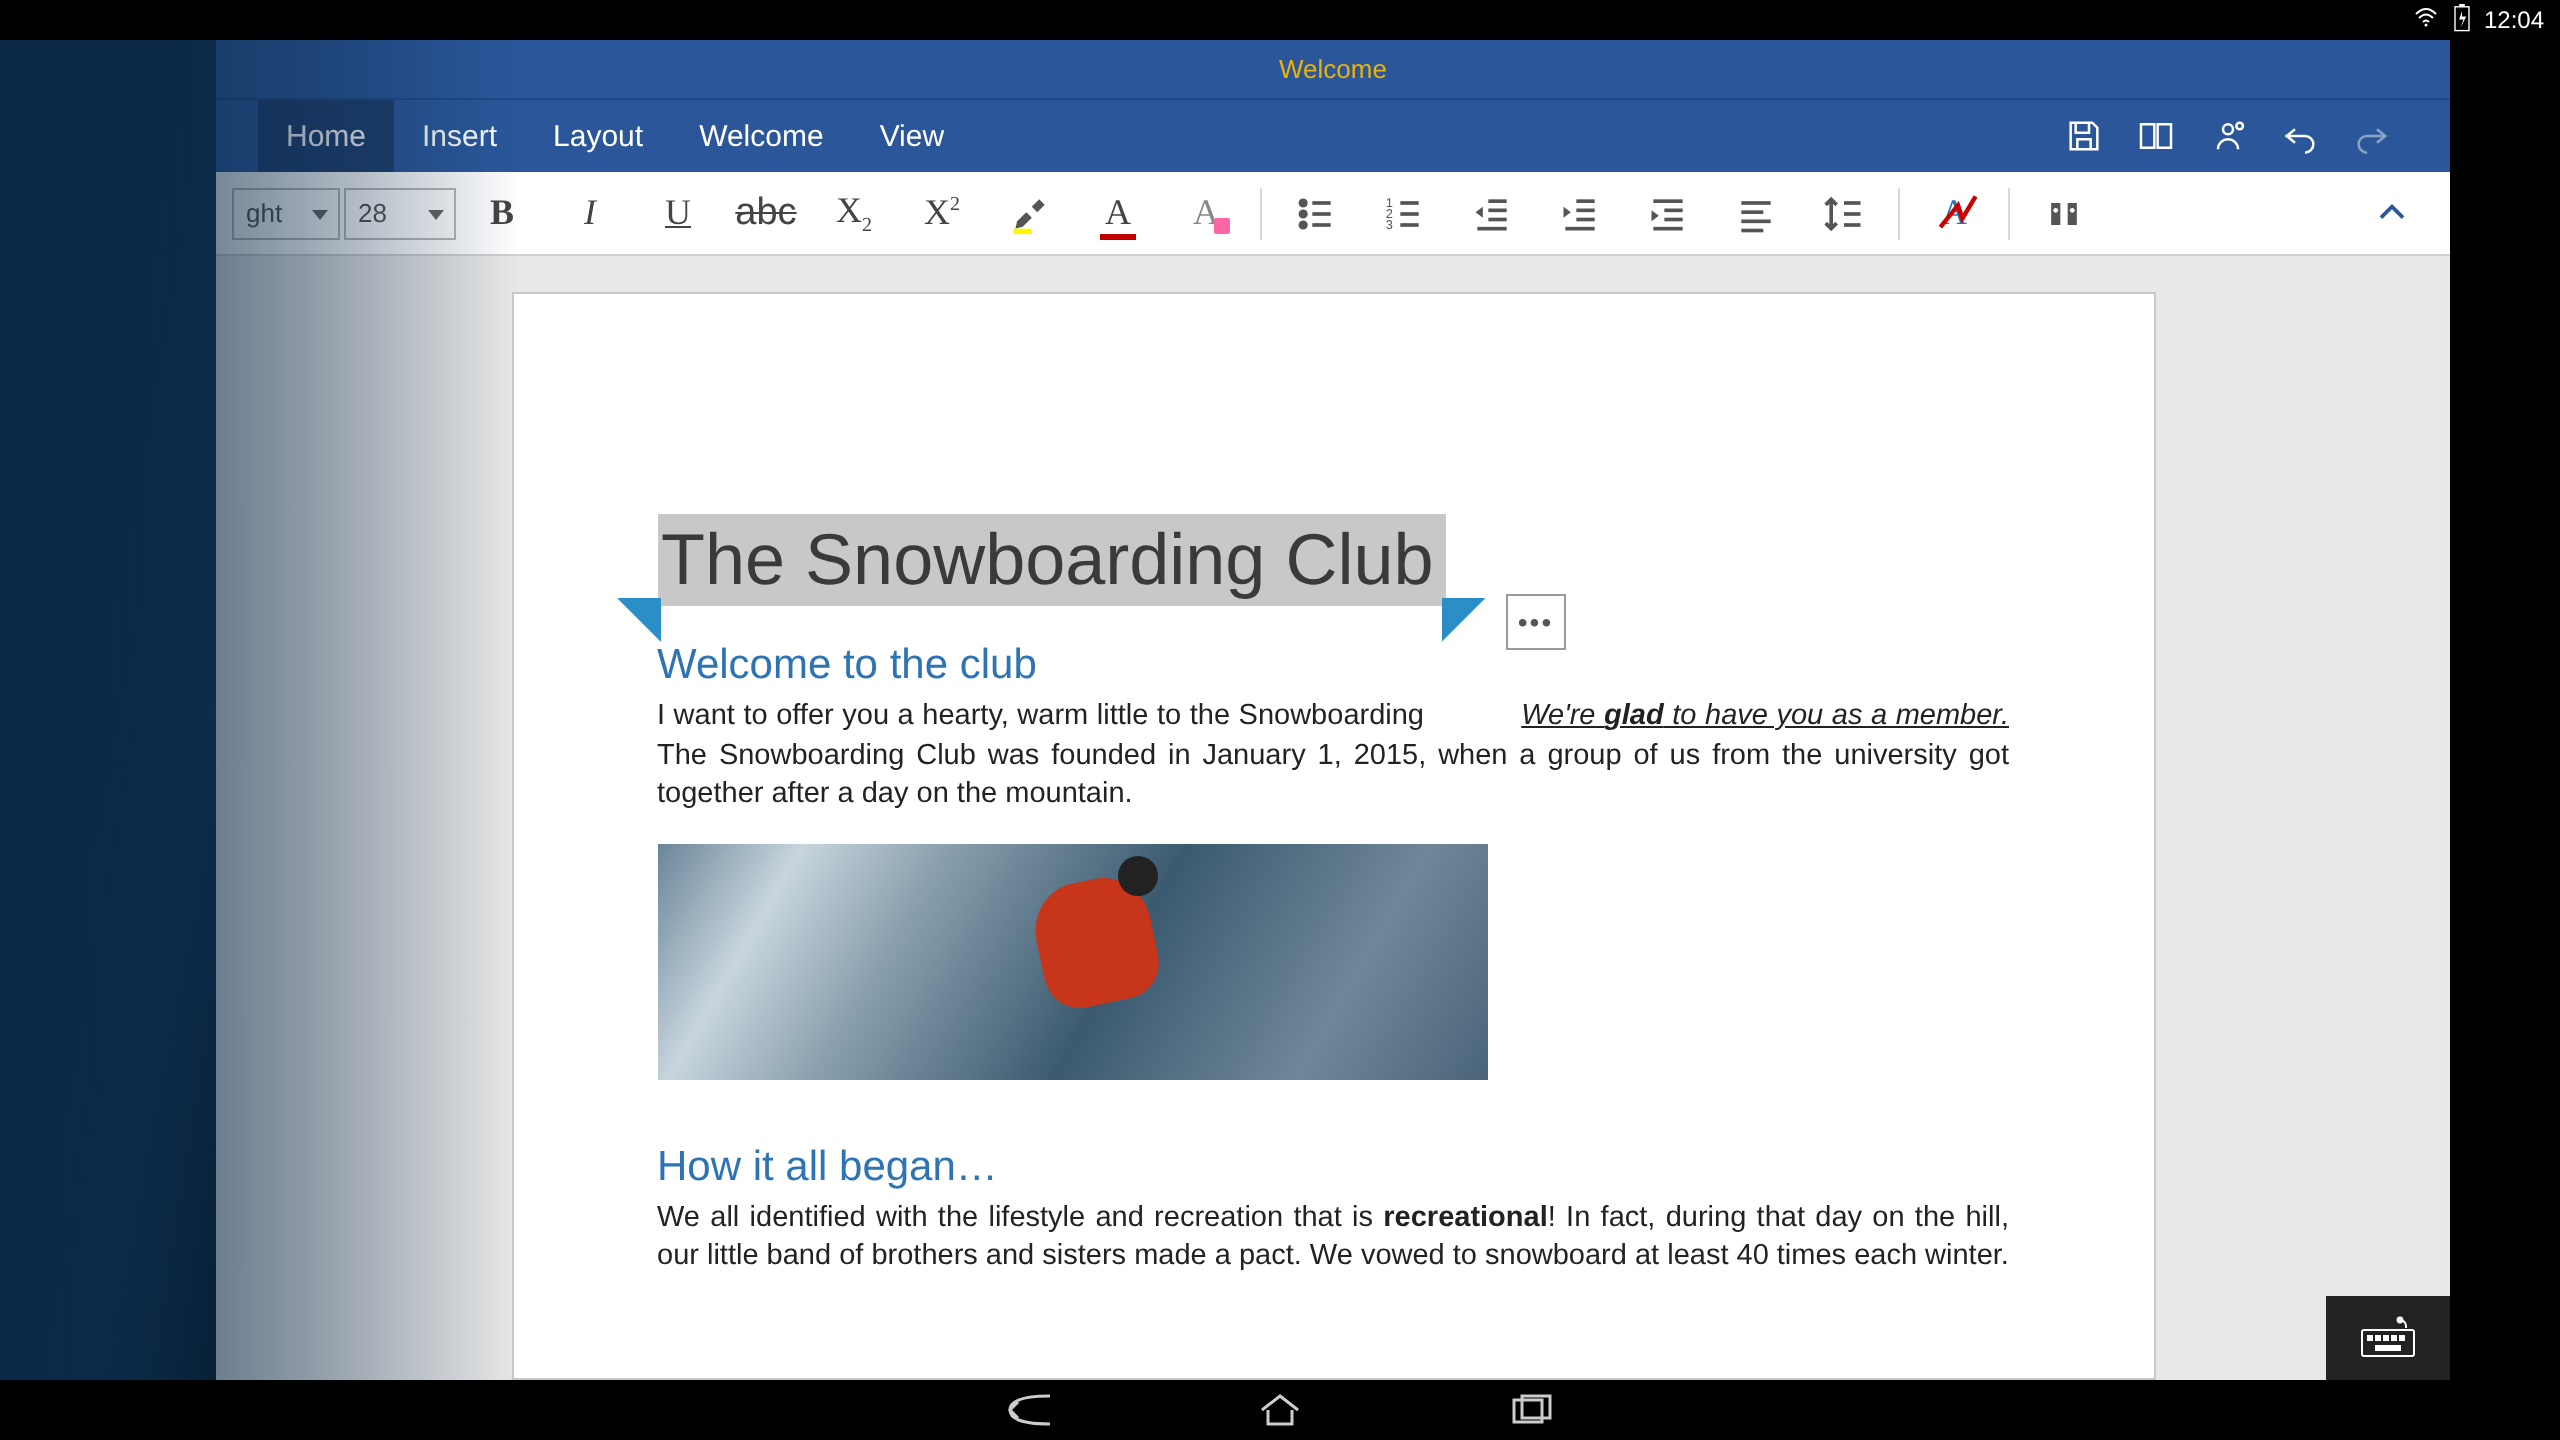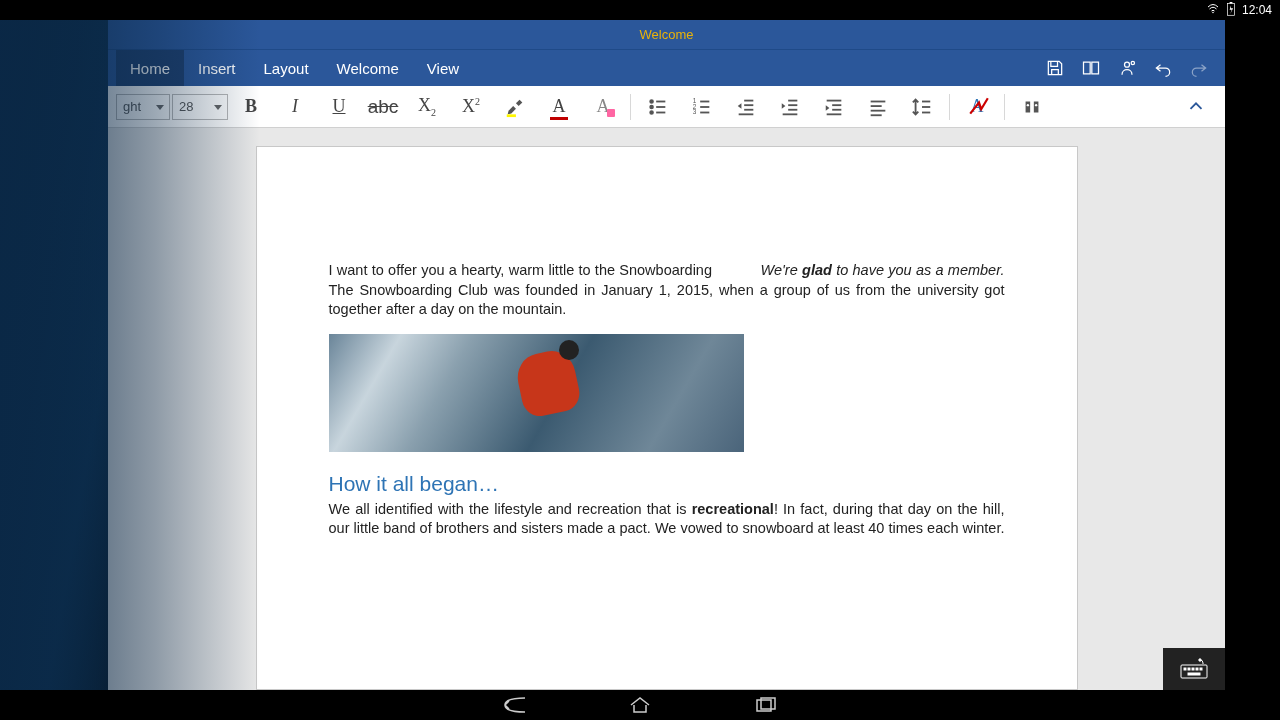--- a/index.html
+++ b/index.html
@@ -8,21 +8,21 @@
 
   
   .statusbar { position: absolute; top:0; left:0; right:0; height:20px; background:#000; color:#fff; font-size:12px; display:flex; justify-content:flex-end; align-items:center; padding:0 8px; gap:6px; }
 
   
   .app { position:absolute; left:108px; top:20px; right:55px; bottom:30px; display:flex; flex-direction:column; }
 
   
   .titlebar { height:30px; background:#2b579a; color:#eab308; display:flex; align-items:center; justify-content:center; font-size:13px; border-bottom:1px solid #1f4a88; }
   
-  .tabrow { height:36px; background:#2b579a; display:flex; align-items:stretch; color:#fff; padding:0 8px; }
+  .tabrow { height:36px; background:#2b579a; display:flex; align-items:stretch; color:#fff; padding:0 21px; }
   .tab { padding:0 14px; display:flex; align-items:center; font-size:15px; cursor:pointer; }
   .tab.active { background:#1e3f6f; }
   .tabrow .spacer { flex:1; }
   .tabicon { width:36px; display:flex; align-items:center; justify-content:center; cursor:pointer; }
   .tabicon svg { width:20px; height:20px; stroke:#fff; fill:none; stroke-width:1.5; }
 
   
   .ribbon { height:42px; background:#fff; border-bottom:1px solid #d0d0d0; display:flex; align-items:center; padding:0 8px; gap:2px; position:relative; }
   .combo { height:26px; border:1px solid #b8b8b8; background:#fff; display:flex; align-items:center; padding:0 18px 0 6px; font-size:13px; color:#555; position:relative; cursor:pointer; }
   .combo::after { content:""; position:absolute; right:5px; top:10px; border-left:4px solid transparent; border-right:4px solid transparent; border-top:5px solid #666; }
@@ -41,25 +41,25 @@
   .doc-title { font-size:36px; font-weight:300; color:#3a3a3a; background:#c8c8c8; display:inline-block; padding:2px 6px 2px 2px; }
   .sel-wrap { position:relative; display:inline-block; }
   .sel-handle { position:absolute; width:22px; height:22px; background:#2b8ec7; }
   .sel-handle.left { left:-20px; bottom:-18px; clip-path: polygon(0 0, 100% 0, 100% 100%); }
   .sel-handle.right { right:-20px; bottom:-18px; clip-path: polygon(0 0, 100% 0, 0 100%); }
   .ctx { position:absolute; right:-60px; bottom:-22px; width:30px; height:28px; border:1px solid #999; background:#fff; display:flex; align-items:center; justify-content:center; font-size:14px; color:#555; cursor:pointer; letter-spacing:1px; }
 
   .h2 { color:#2e74b5; font-size:21px; font-weight:400; margin-top:18px; }
   .para { font-size:14.5px; color:#222; line-height:1.35; margin-top:4px; text-align:justify; }
   .para .bold { font-weight:700; }
-  .para .ital { font-style:italic; }
+  .para .ital { font-style:italic;text-decoration:underline; }
   .img-slot { width:415px; height:118px; background:linear-gradient(120deg,#6a8599 0%, #c8d5dd 15%, #8aa0ae 30%, #3b5a70 55%, #6f8798 80%, #4a647a 100%); margin-top:14px; position:relative; overflow:hidden; }
   .img-slot::before { content:""; position:absolute; left:190px; top:18px; width:58px; height:62px; background:#c7361a; border-radius:40% 40% 30% 30%; transform:rotate(-12deg); }
   .img-slot::after { content:""; position:absolute; left:230px; top:6px; width:20px; height:20px; background:#222; border-radius:50%; }
-  .h3 { color:#2e74b5; font-size:21px; font-weight:400; margin-top:20px; }
+  .h3 { color:#2e74b5; font-size:21px; font-weight:400; margin-top:32px; }
 
   
   .kbd-fab { position:absolute; right:55px; bottom:30px; width:62px; height:42px; background:#222; display:flex; align-items:center; justify-content:center; cursor:pointer; }
   .kbd-fab svg { width:28px; height:22px; stroke:#fff; fill:#fff; }
 
   
   .navbar { position:absolute; bottom:0; left:0; right:0; height:30px; background:#000; display:flex; justify-content:center; gap:100px; align-items:center; }
   .navbtn { width:26px; height:18px; cursor:pointer; }
   .navbtn svg { width:100%; height:100%; stroke:#ccc; fill:none; stroke-width:1.5; }
 </style>
@@ -257,21 +257,28 @@
     <div style="flex:1"></div>
     <div class="rbtn">
         <svg viewBox="0 0 24 24" stroke="#2b579a" stroke-width="2" fill="none">
           <path d="M6 14 L12 8 L18 14"></path>
         </svg>
       </div>
   </div>
 
   <div class="docscroll">
     <div class="page">
-
+      <div class="sel-wrap">
+        <span class="doc-title">The Snowboarding Club</span>
+        <div class="sel-handle left"></div>
+        <div class="sel-handle right"></div>
+        <div class="ctx">•••</div>
+      </div>
+
+      <div class="h2">Welcome to the club</div>
       <p class="para">
         <span>I want to offer you a hearty, warm little to the Snowboarding</span>
         <span style="display:inline-block;width:40px"></span>
         <span class="ital">We're </span><span class="ital bold">glad</span><span class="ital"> to have you as a member.</span>
         <span> The Snowboarding Club was founded in January 1, 2015, when a group of us from the university got together after a day on the mountain.</span>
       </p>
 
       <div class="img-slot"></div>
 
       <div class="h3">How it all began…</div>

